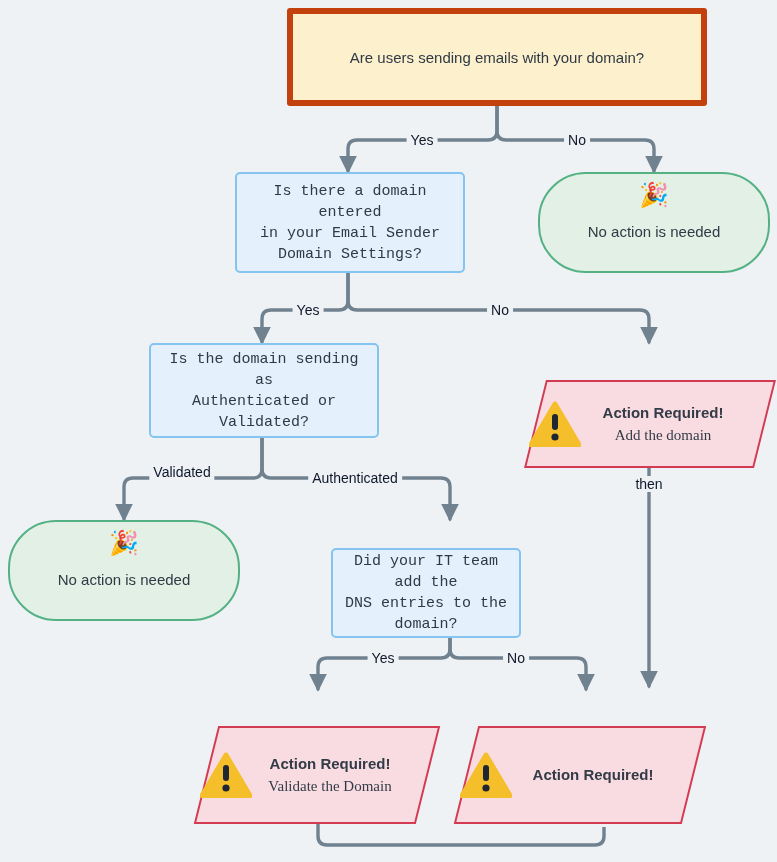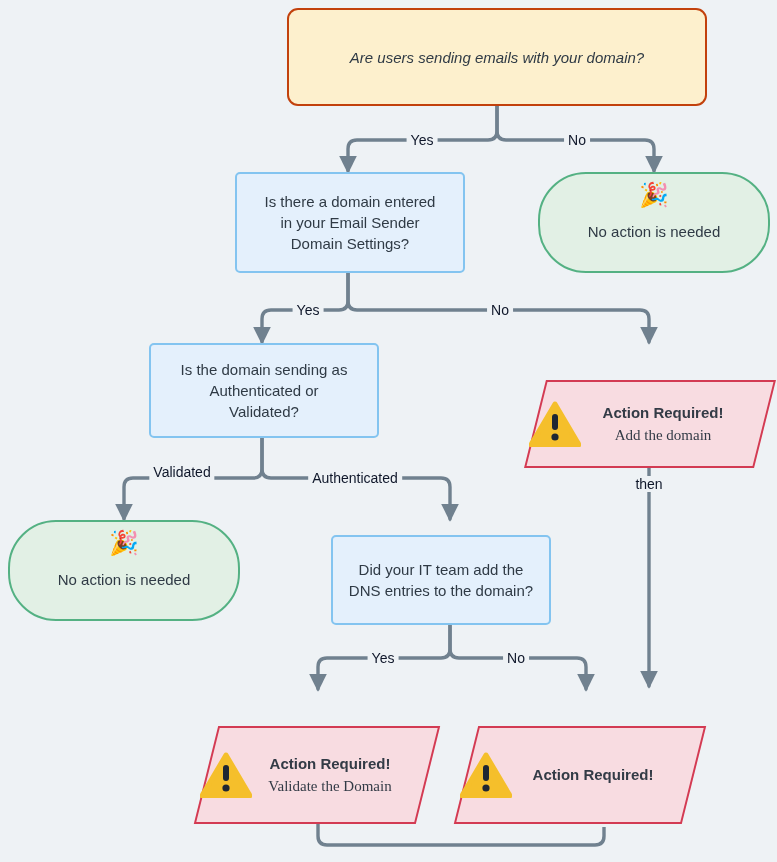--- a/index.html
+++ b/index.html
@@ -11,22 +11,22 @@
   }
   #stage{position:relative;width:777px;height:862px;}
   #wires{position:absolute;left:0;top:0;width:777px;height:862px;}
 
   .node{position:absolute;box-sizing:border-box;display:flex;align-items:center;justify-content:center;}
   .node .txt{
     text-align:center;color:#2f3a45;font-size:15px;line-height:21px;
     white-space:pre-line;padding:0 10px;
   }
 
-  .n-start{background:#fdf0cd;border:2px solid #c2410c;border-radius:11px;font-style:italic;}
-  .n-dec{background:#e4f0fc;border:2px solid #83c4f0;border-radius:5px;}
+  .n-start{background:#fdf0cd;border:6px solid #c2410c;border-radius:3px;}
+  .n-dec{background:#e4f0fc;border:2px solid #83c4f0;border-radius:5px;font-family:Liberation Mono, monospace;}
 
   .n-ok{background:#e2f0e5;border:2px solid #54b183;border-radius:48px;}
   .n-ok .txt{position:relative;top:9px;}
   .n-ok .emoji{
     position:absolute;left:50%;top:9px;transform:translateX(-50%);
     font-size:24px;line-height:24px;
   }
 
   
   .n-act{background:transparent;border:0;margin-top:36px;}
@@ -134,21 +134,21 @@
       <span class="ttl">Action Required!</span>
       <span class="sub">Add the domain</span>
     </div>
   </div>
 
   <div class="node n-ok" style="left:8px;top:520px;width:232px;height:101px;">
     <span class="emoji">🎉</span>
     <span class="txt">No action is needed</span>
   </div>
 
-  <div class="node n-dec" style="left:331px;top:535px;width:220px;height:90px;">
+  <div class="node n-dec" style="left:331px;top:548px;width:190px;height:90px;">
     <span class="txt">Did your IT team add the
 DNS entries to the domain?</span>
   </div>
 
   <div class="node n-act" style="left:206px;top:690px;width:222px;height:98px;">
     <div class="skew"></div>
     <svg class="warn" viewBox="0 0 52 46">
       <path d="M26 3 L49 42 Q51 45 47 45 L5 45 Q1 45 3 42 Z" fill="#f5bf2b" stroke="#f5bf2b" stroke-width="5" stroke-linejoin="round"></path>
       <rect x="23" y="13" width="6" height="16" rx="3" fill="#1f2733"></rect>
       <circle cx="26" cy="36" r="3.6" fill="#1f2733"></circle>

